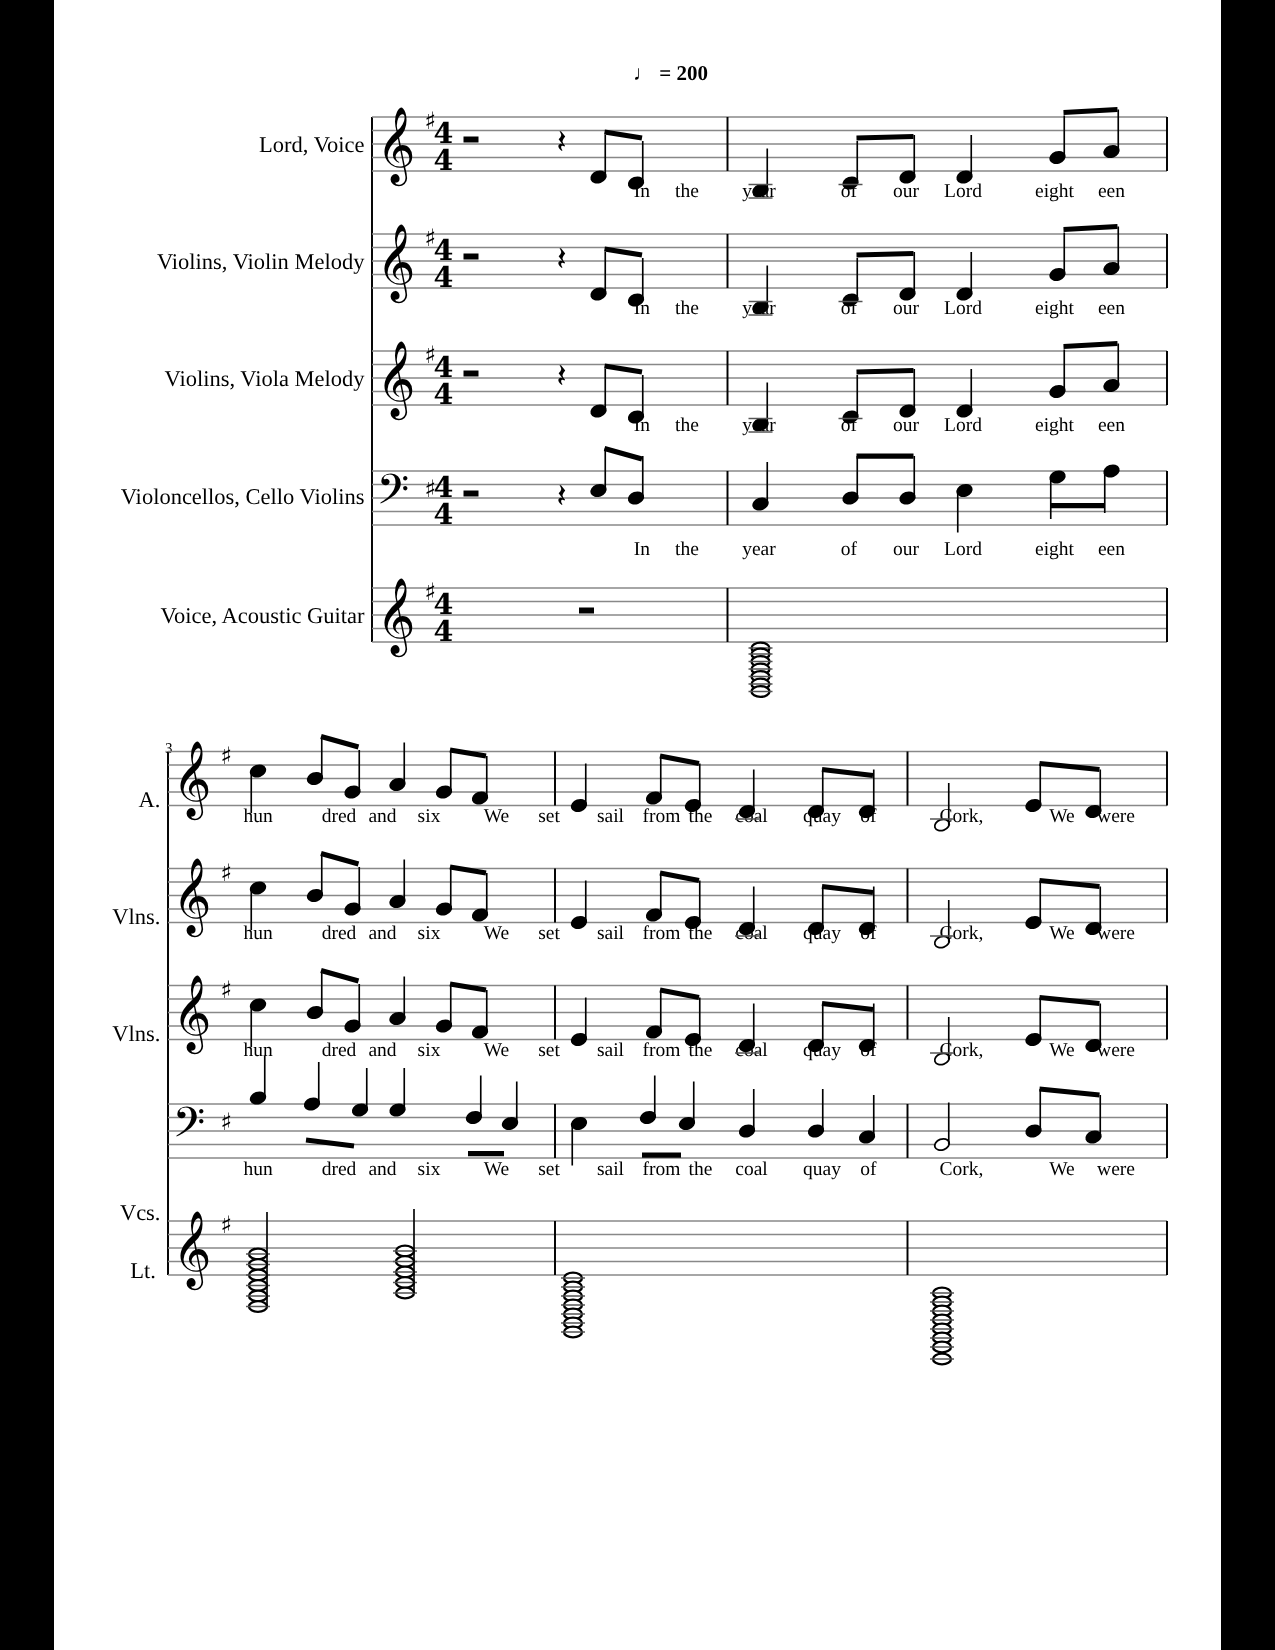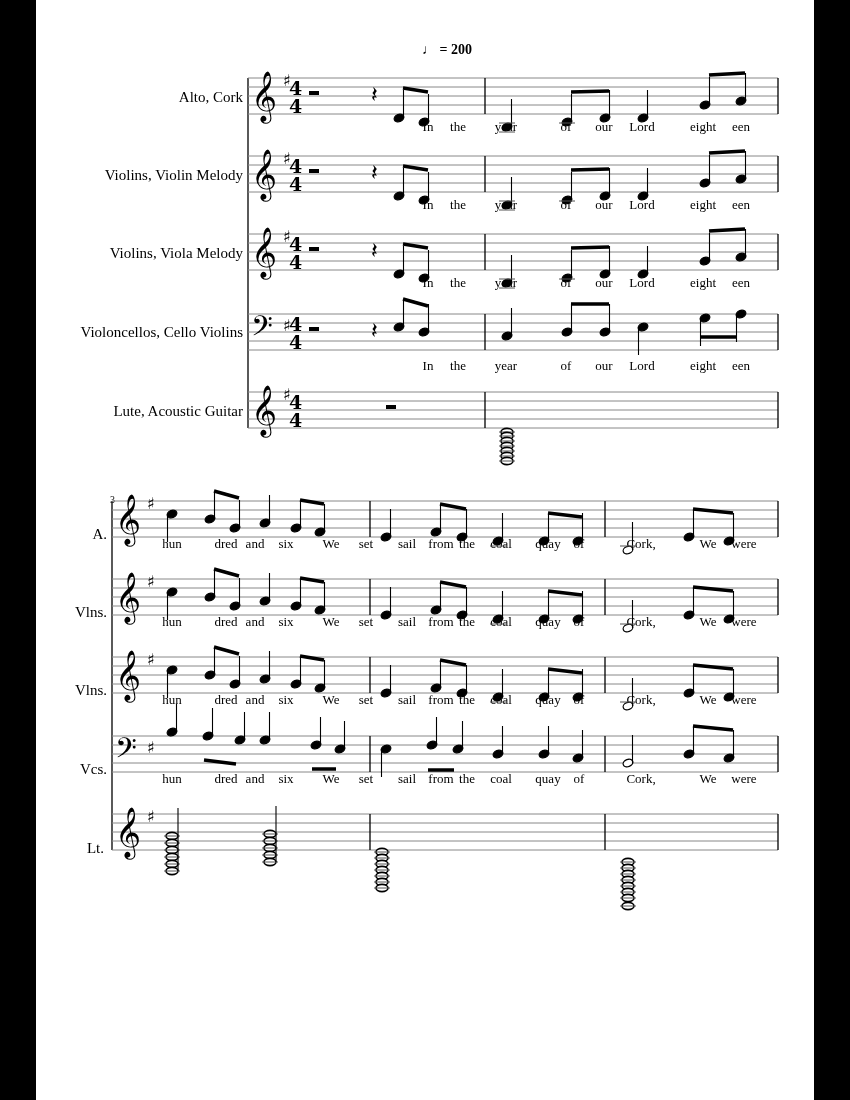--- a/index.html
+++ b/index.html
@@ -12,31 +12,31 @@
   .lyric { font-size:13px; white-space:nowrap; transform:translateX(-50%); }
   .measno { font-size:10px; }
   svg { position:absolute; left:0; top:0; overflow:visible; }
 </style>
 </head>
 <body>
 
 <div class="page">
   <div class="abs tempo" style="left:386px;">♩ = 200</div>
 
-  <div class="abs inst-label" style="right:571px; top:89px;">Alto, Cork</div>
+  <div class="abs inst-label" style="right:571px; top:89px;">Lord, Voice</div>
   <div class="abs inst-label" style="right:571px; top:167px;">Violins, Violin Melody</div>
   <div class="abs inst-label" style="right:571px; top:245px;">Violins, Viola Melody</div>
   <div class="abs inst-label" style="right:571px; top:324px;">Violoncellos, Cello Violins</div>
-  <div class="abs inst-label" style="right:571px; top:403px;">Lute, Acoustic Guitar</div>
+  <div class="abs inst-label" style="right:571px; top:403px;">Voice, Acoustic Guitar</div>
 
   <div class="abs measno" style="left:74px; top:494px;">3</div>
   <div class="abs inst-label" style="right:707px; top:526px;">A.</div>
   <div class="abs inst-label" style="right:707px; top:604px;">Vlns.</div>
   <div class="abs inst-label" style="right:707px; top:682px;">Vlns.</div>
-  <div class="abs inst-label" style="right:707px; top:761px;">Vcs.</div>
+  <div class="abs inst-label" style="right:707px; top:801px;">Vcs.</div>
   <div class="abs inst-label" style="right:710px; top:840px;">Lt.</div>
 
   <div>
 
     <div class="abs lyric" style="left:392px;top:119px;">In</div>
     <div class="abs lyric" style="left:422px;top:119px;">the</div>
     <div class="abs lyric" style="left:470px;top:119px;">year</div>
     <div class="abs lyric" style="left:530px;top:119px;">of</div>
     <div class="abs lyric" style="left:568px;top:119px;">our</div>
     <div class="abs lyric" style="left:606px;top:119px;">Lord</div>

